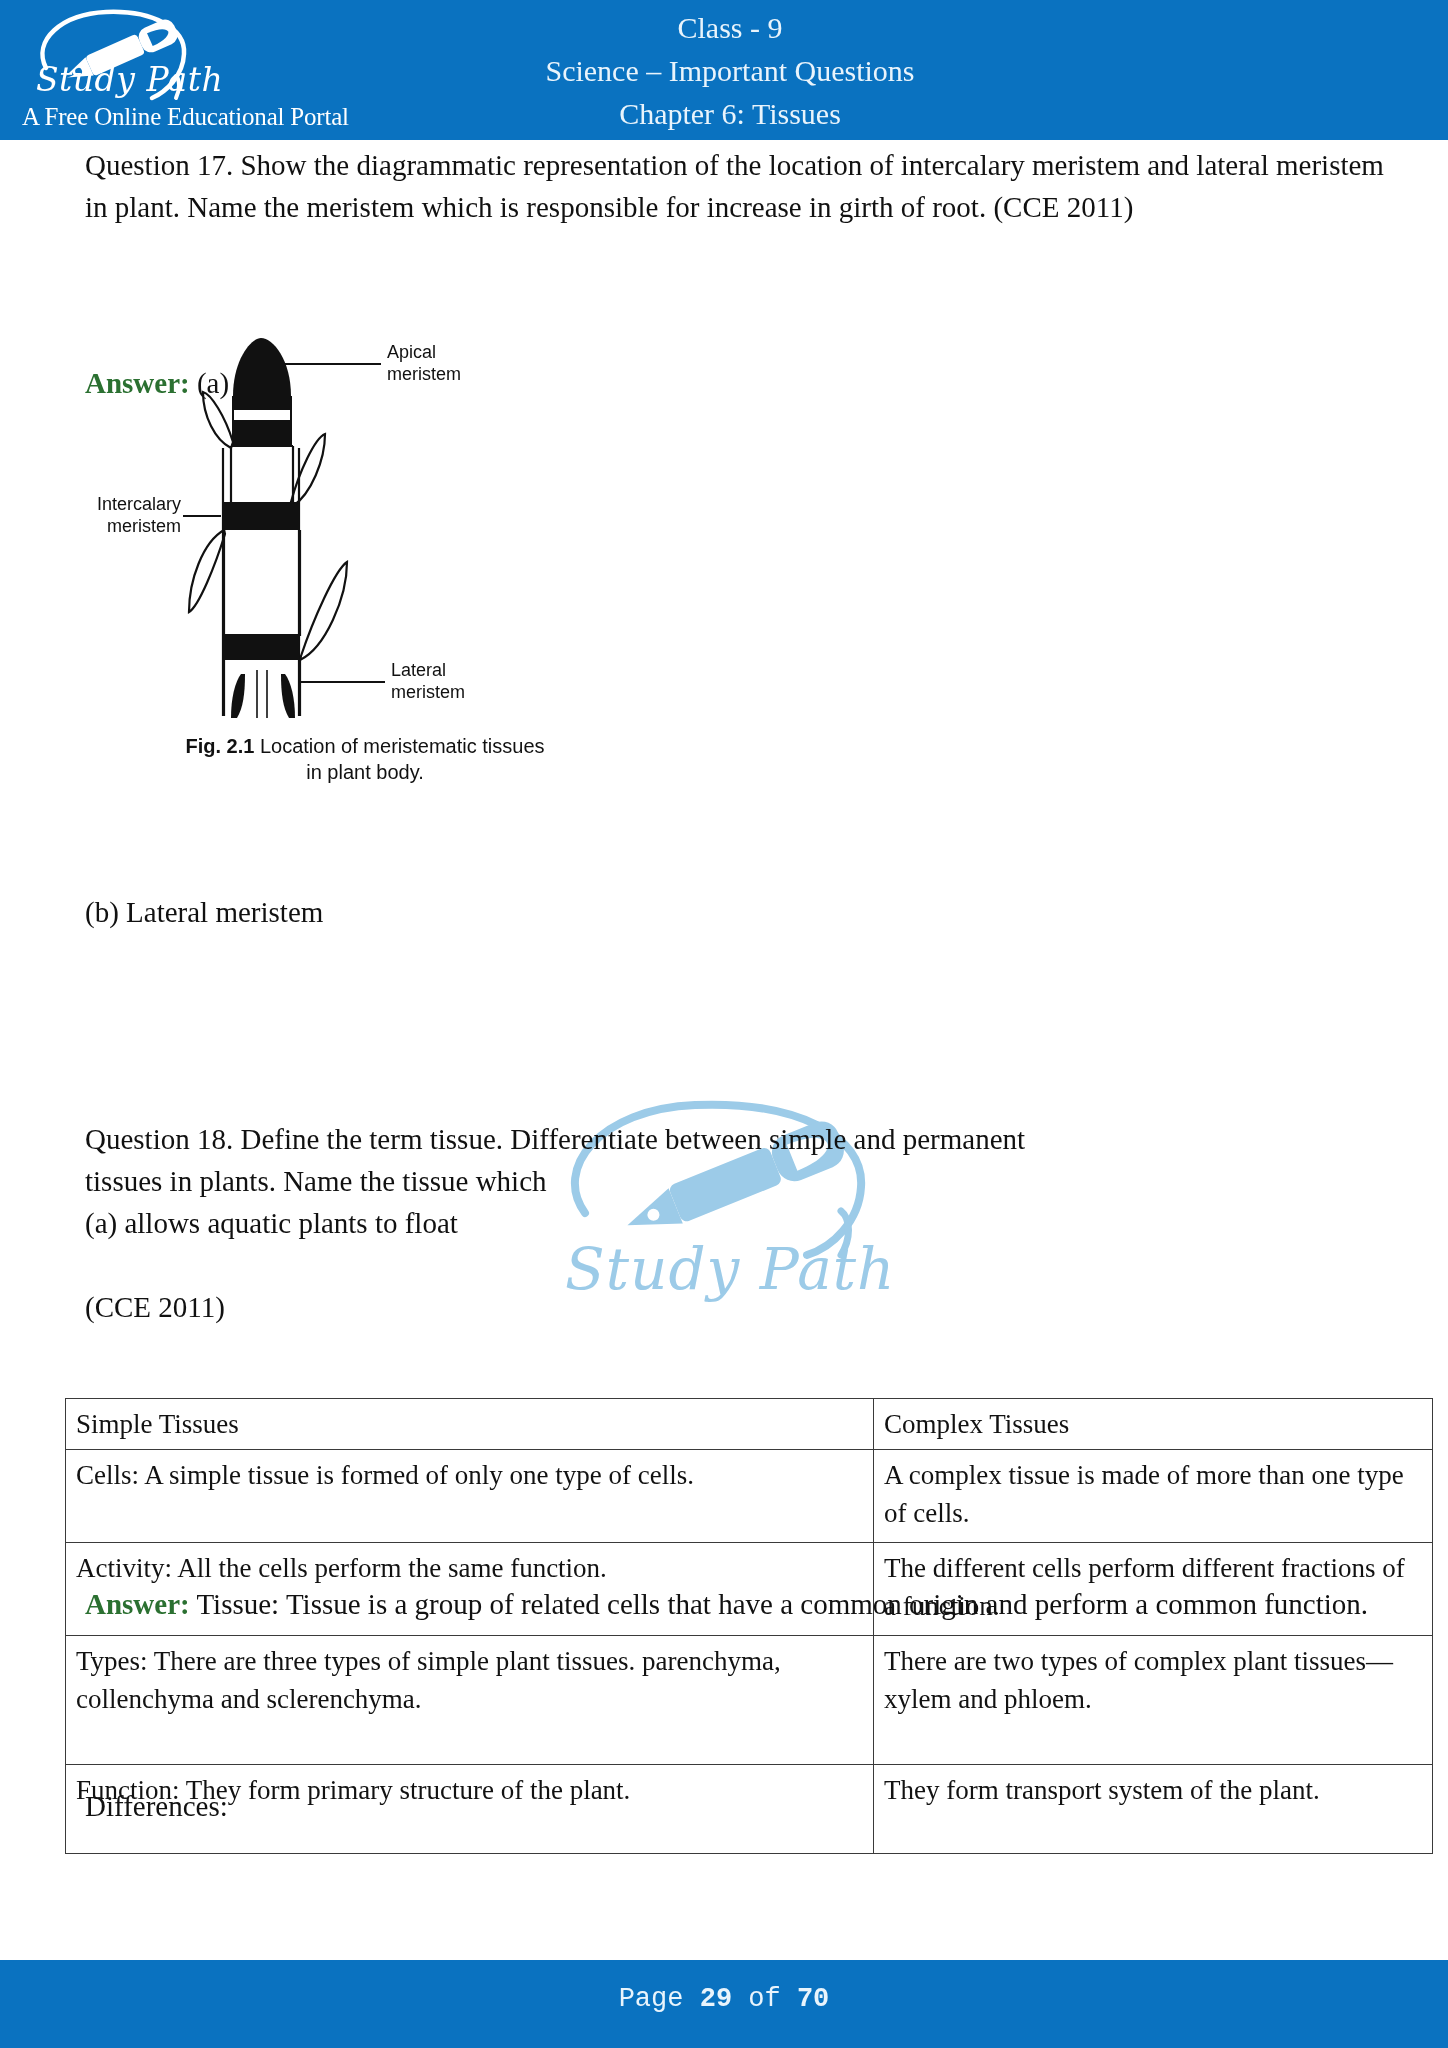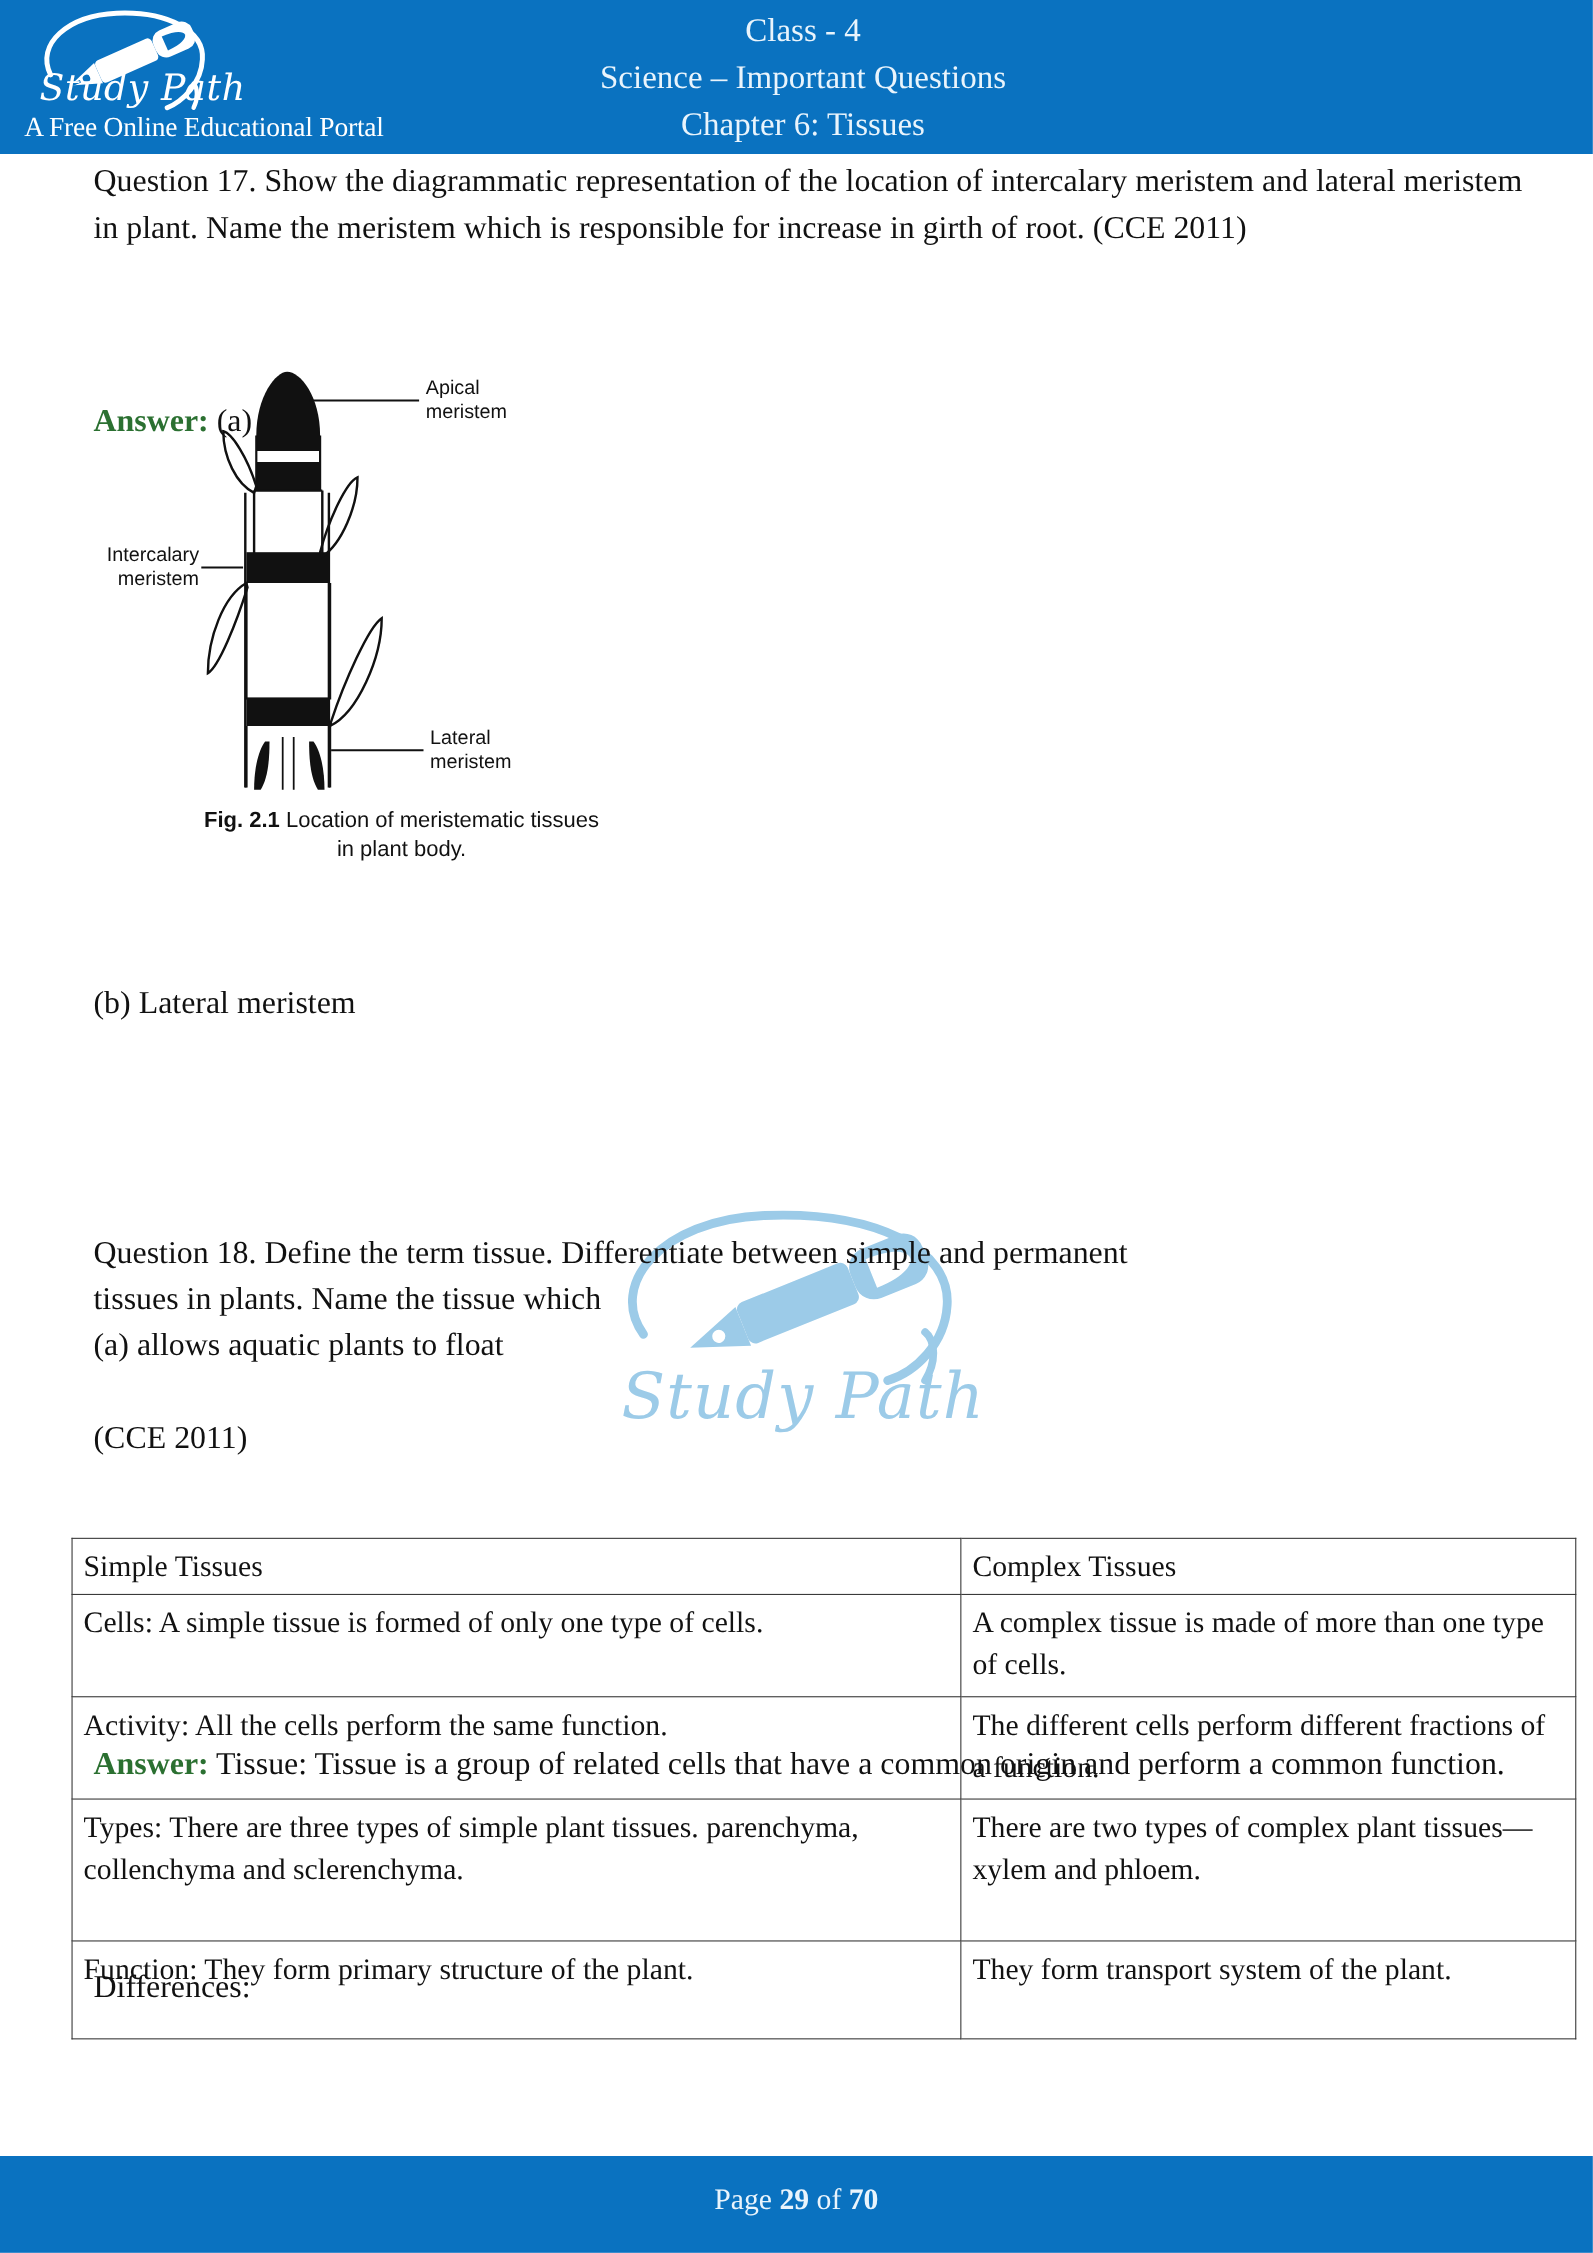--- a/index.html
+++ b/index.html
@@ -156,21 +156,21 @@
     width: 1448px;
     height: 88px;
     background: #0a72c0;
   }
   .footer-text {
     position: absolute;
     top: 24px;
     left: 0;
     width: 1448px;
     text-align: center;
-    font-family: Liberation Serif, serif;
+    font-family: Liberation Mono, monospace;
     font-size: 27px;
     color: #e9f4fc;
   }
   .footer-text b { font-weight: bold; }
 
   
   .watermark {
     position: absolute;
     left: 545px;
     top: 955px;
@@ -208,21 +208,21 @@
         <path d="M62 41 L 34 51 L 62 61 Z" fill="#ffffff"></path>
         <path d="M44 51 L 34 51" stroke="#0a72c0" stroke-width="2.5"></path>
         <circle cx="50" cy="51" r="3.4" fill="#0a72c0"></circle>
       </g>
     </svg>
     <div class="logo-script">Study Path</div>
     <div class="logo-tagline">A Free Online Educational Portal</div>
   </div>
 
   <div class="header-titles">
-    <div>Class - 4</div>
+    <div>Class - 9</div>
     <div>Science – Important Questions</div>
     <div>Chapter 6: Tissues</div>
   </div>
 </div>
 
 <div class="content">
 
   <div class="watermark">
     <svg width="330" height="170" viewBox="0 0 330 170">
       <path d="M40 118 C 8 74, 54 14, 150 10 C 250 6, 320 40, 316 92 C 314 126, 288 152, 262 160" fill="none" stroke="#9ccbe8" stroke-width="8" stroke-linecap="round"></path>

